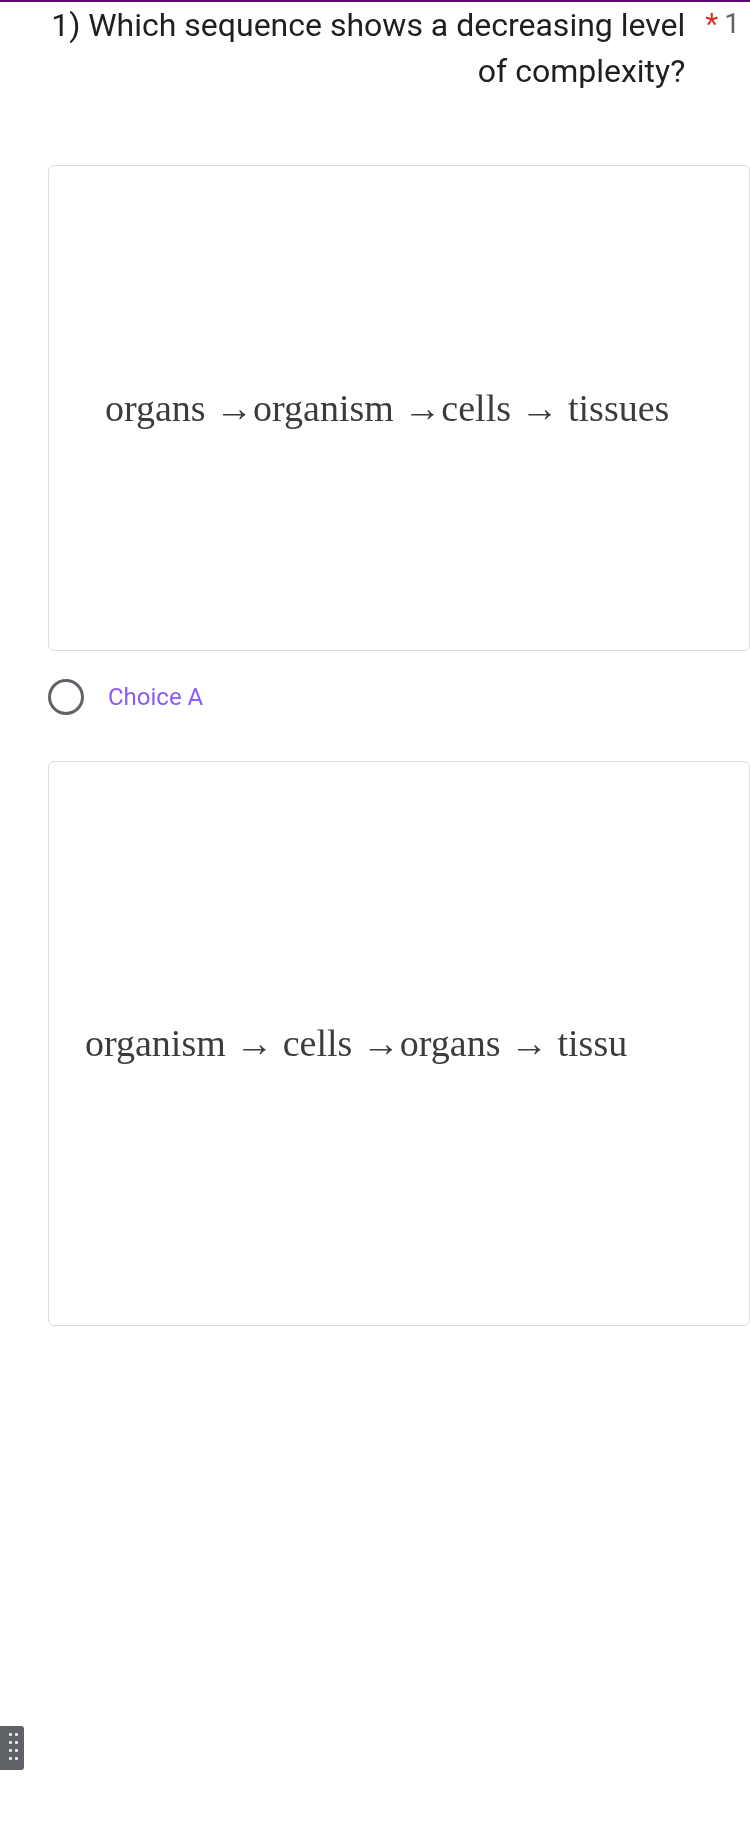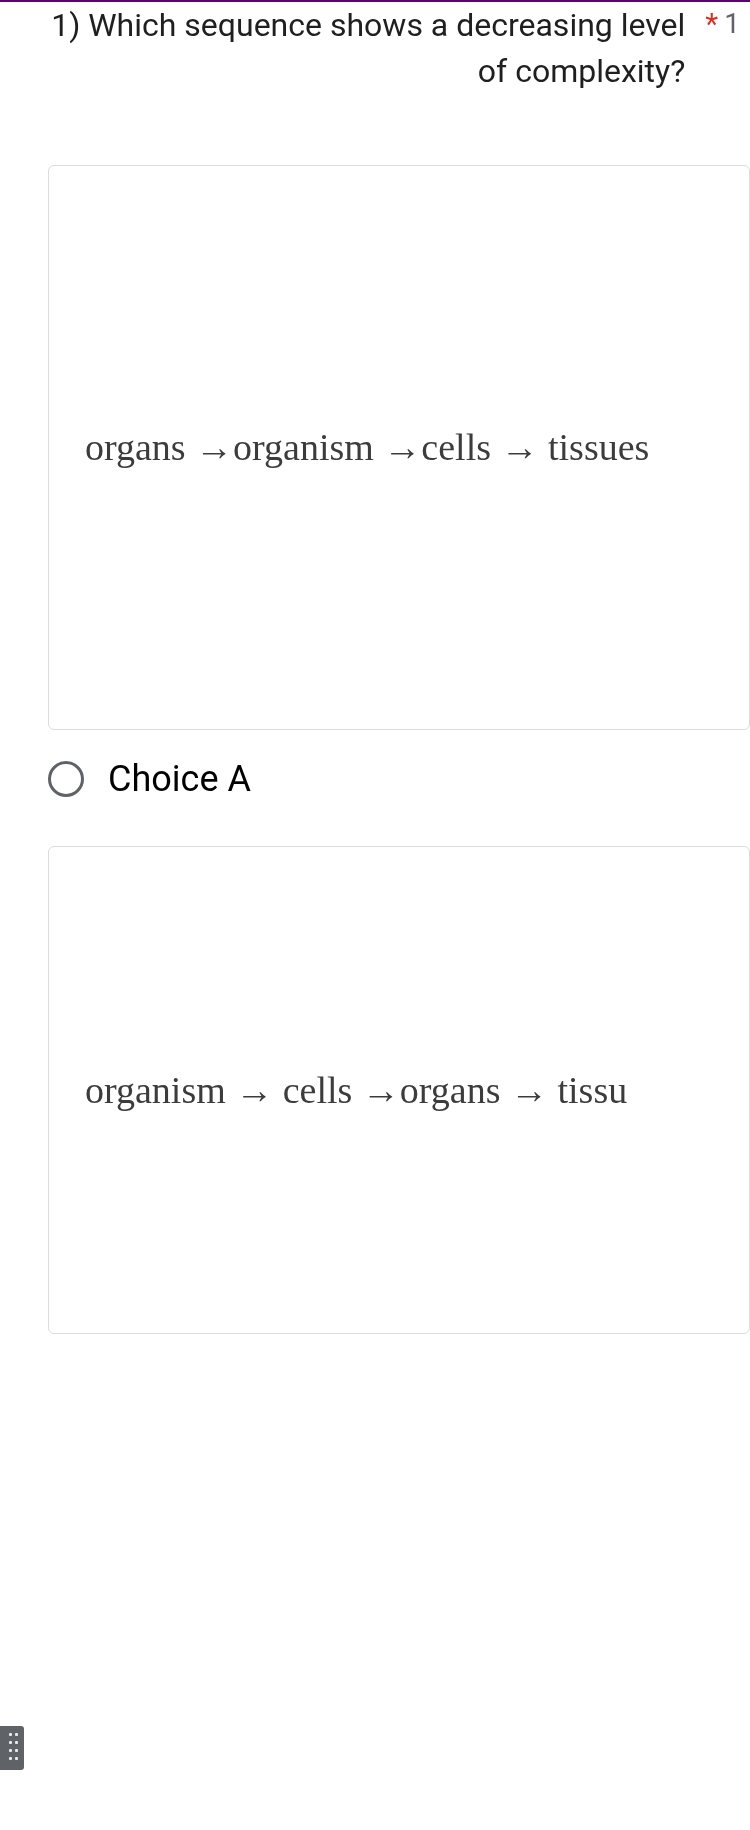--- a/index.html
+++ b/index.html
@@ -42,24 +42,24 @@
       color: #d93025;
       font-size: 30px;
     }
     .points {
       color: #5f6368;
     }
     .option-image-box {
       margin-top: 70px;
       border: 1px solid #dadce0;
       border-radius: 6px;
-      height: 565px;
+      height: 486px;
       display: flex;
       align-items: center;
-      padding-left: 36px;
+      padding-left: 56px;
       overflow: hidden;
     }
     .arrow-text {
       font-family: 'Times New Roman', Georgia, serif;
       font-size: 38px;
       color: #3c3c3c;
       white-space: nowrap;
       letter-spacing: 0px;
     }
     .arrow-text2 {
@@ -78,22 +78,22 @@
       cursor: pointer;
     }
     .radio-circle {
       width: 36px;
       height: 36px;
       border: 3px solid #5f6368;
       border-radius: 50%;
       flex-shrink: 0;
     }
     .option-label {
-      font-size: 36px;
-      color: #000000;
+      font-size: 24px;
+      color: #8b5cf6;
     }
     .option-spacer-b {
       margin-top: 10px;
     }
     .bottom-marker {
       position: fixed;
       left: 0;
       bottom: 60px;
       width: 24px;
       height: 44px;
@@ -115,21 +115,21 @@
     .d {
       width: 3px;
       height: 3px;
       background: #e8eaed;
       border-radius: 1px;
     }
     .option-image-box2 {
       margin-top: 0px;
       border: 1px solid #dadce0;
       border-radius: 6px;
-      height: 488px;
+      height: 565px;
       display: flex;
       align-items: center;
       padding-left: 36px;
       overflow: hidden;
     }
   </style>
 </head>
 <body>
 
 <div class="container">

